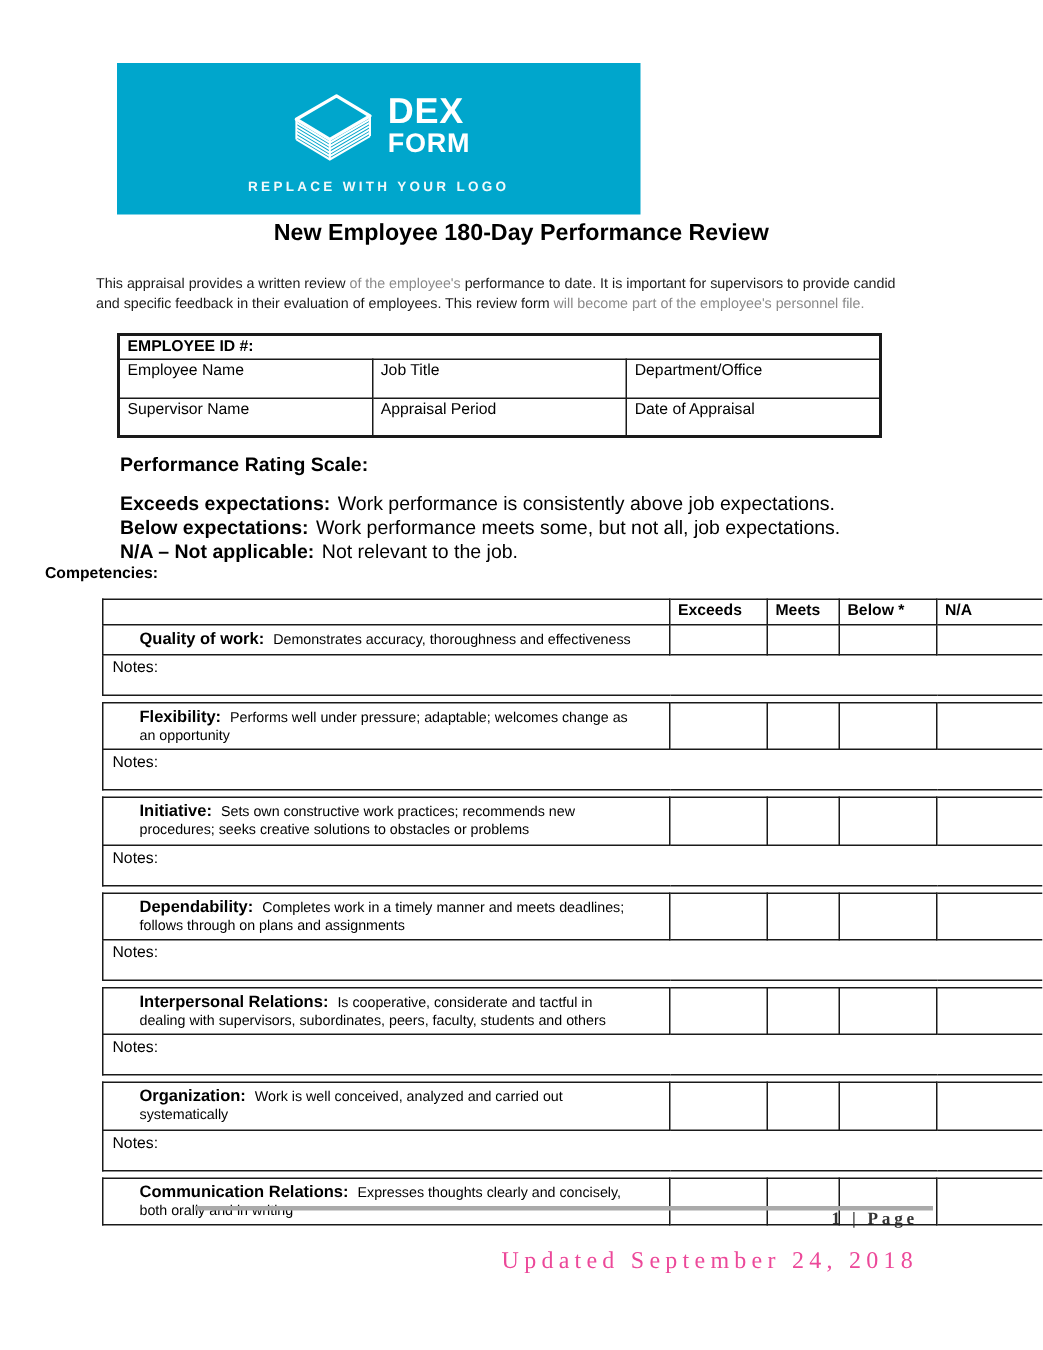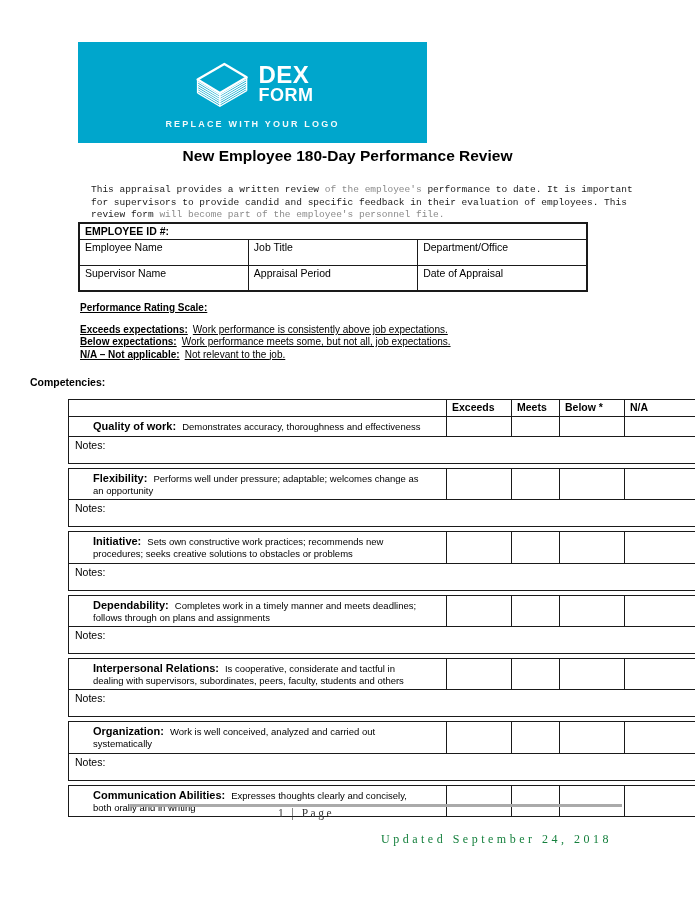--- a/index.html
+++ b/index.html
@@ -18,38 +18,38 @@
   .logo-dex  { font-size:24px; font-weight:bold; letter-spacing:0.5px; }
   .logo-form { font-size:18px; font-weight:bold; letter-spacing:0.5px; }
   .logo-caption { margin-top:7px; font-size:9px; letter-spacing:2.2px; font-weight:bold; opacity:0.95; }
 
   
   .doc-title {
     position:absolute; top:147px; left:0; width:100%;
     text-align:center; font-size:15.5px; font-weight:bold;
   }
   .intro {
-    position:absolute; top:184px; left:91px; width:543px;
-    font-size:9.5px; line-height:1.32; color:#1a1a1a;font-family:Liberation Mono, monospace;
+    position:absolute; top:184px; left:64px; width:543px;
+    font-size:9.5px; line-height:1.32; color:#1a1a1a;
   }
   .intro .gray { color:#8a8a8a; }
 
   
   .emp-table {
     position:absolute; top:222px; left:78px; width:510px;
     border-collapse:collapse; table-layout:fixed;
     font-size:10.5px;
   }
   .emp-table td { border:1.5px solid #1a1a1a; vertical-align:top; padding:1px 5px; }
   .emp-table { border:2px solid #1a1a1a;padding-left:44px; }
   .emp-table .id-row td { height:16px; font-weight:bold; }
   .emp-table .data-row td { height:26px; }
 
   
-  .scale { position:absolute; top:302px; left:80px; font-size:10px; line-height:1.22;text-decoration:underline; }
+  .scale { position:absolute; top:302px; left:80px; font-size:13px; line-height:1.22; }
   .scale-heading { font-weight:bold; margin-bottom:10px; }
   .scale-item b { font-weight:bold; }
   .scale-item .txt { margin-left:5px; }
 
   .comp-heading { position:absolute; top:376px; left:30px; font-size:10.5px; font-weight:bold; }
 
   
   .comp-wrap { position:absolute; top:399px; left:32px; width:631px; }
   table.comp { width:631px; border-collapse:collapse; table-layout:fixed; margin-bottom:4px;margin-left:36px; }
   table.comp td { border:1.5px solid #1a1a1a; vertical-align:top; }
@@ -58,26 +58,26 @@
   .hdr-row td { height:17px; font-size:10.5px; font-weight:bold; padding:1px 5px; }
   .comp-row td.desc { padding:2px 24px; font-size:9.5px; line-height:1.28; }
   .comp-row td { height:20px; }
   .comp-label { font-weight:bold; font-size:11px; margin-right:6px; }
   .notes-row td { height:27px; font-size:10.5px; padding:2px 6px; }
 
   .table-shadow { position:absolute; top:804px; left:130px; width:492px; height:3px; background:#aaaaaa; }
 
   
   .page-num {
-    position:absolute; top:807px; left:0; width:612px; text-align:center;
-    font-family:"Liberation Serif", serif; font-size:11.5px; letter-spacing:2.5px; color:#333;
+    position:absolute; top:807px; left:0; width:612px; text-align:right;
+    font-family:"Liberation Serif", serif; font-size:11.5px; letter-spacing:2.5px; color:#333;font-weight:bold;
   }
   .updated {
     position:absolute; top:832px; left:0; width:612px; text-align:right;
-    font-family:"Liberation Serif", serif; font-size:12px; letter-spacing:3.5px; color:#15803d;
+    font-family:"Liberation Serif", serif; font-size:16px; letter-spacing:3.5px; color:#ec4899;
   }
 </style>
 </head>
 <body>
 
 <div class="page">
 
   <div class="banner">
     <div class="logo-row">
       <svg width="58" height="56" viewBox="0 0 104 92">
@@ -275,21 +275,21 @@
     <table class="comp">
       <colgroup>
           <col class="c-desc">
           <col class="c-exc">
           <col class="c-meet">
           <col class="c-below">
           <col class="c-na">
         </colgroup>
       <tbody>
           <tr class="comp-row">
-        <td class="desc"><span class="comp-label">Communication Abilities:</span><span>Expresses thoughts clearly and concisely, both orally and in writing</span></td>
+        <td class="desc"><span class="comp-label">Communication Relations:</span><span>Expresses thoughts clearly and concisely, both orally and in writing</span></td>
         <td></td>
         <td></td>
         <td></td>
         <td></td>
       </tr>
     </tbody>
       </table>
 
   </div>
 

